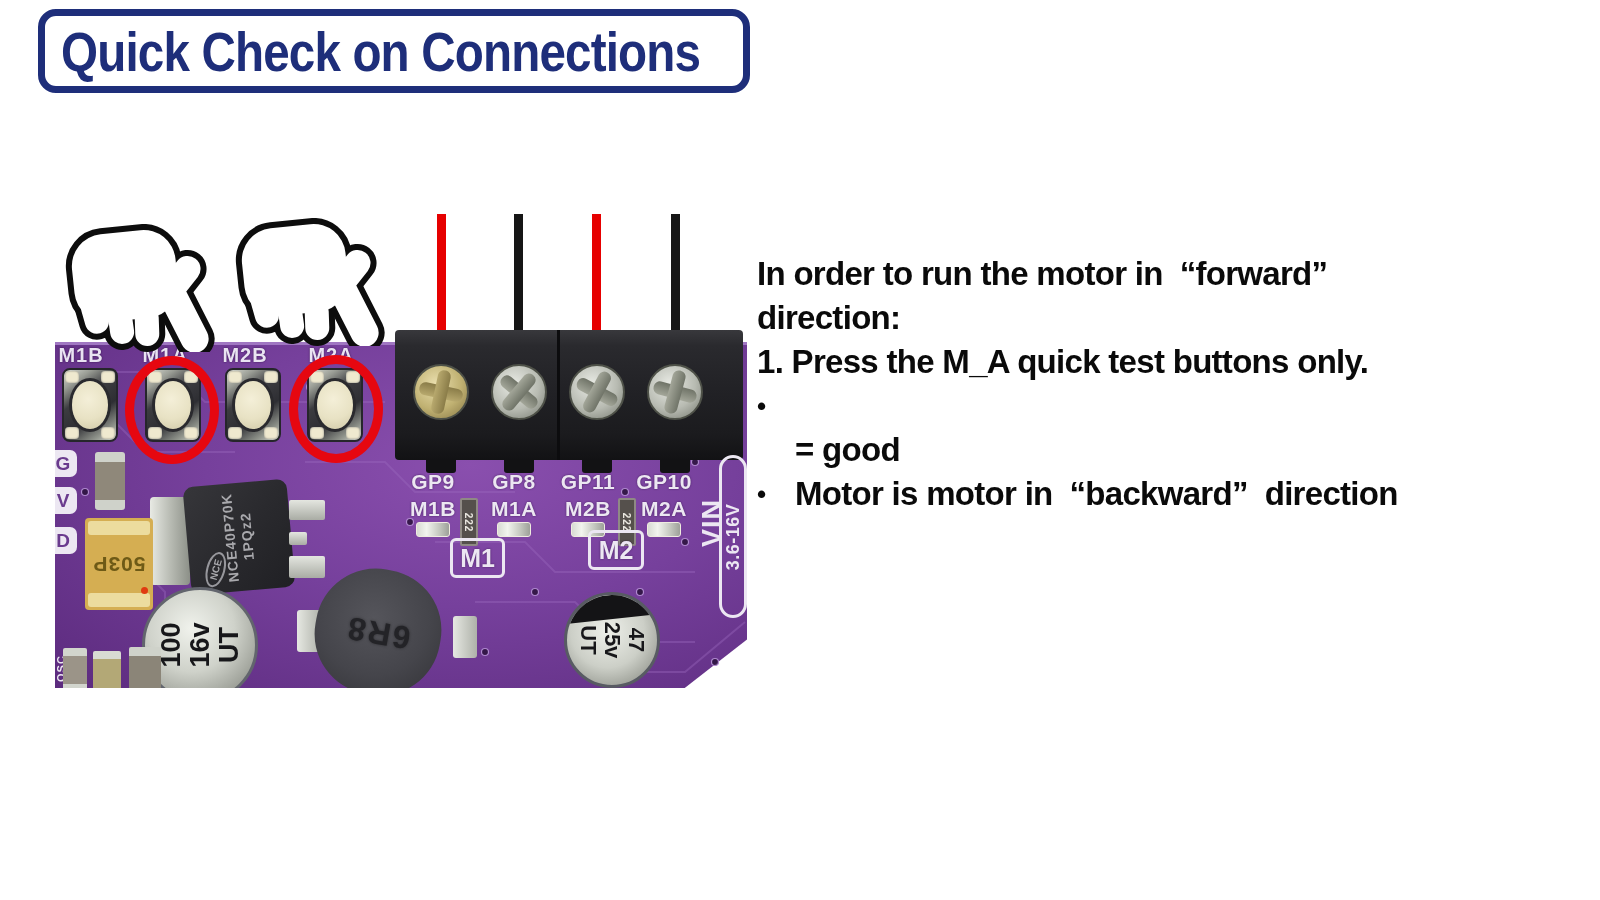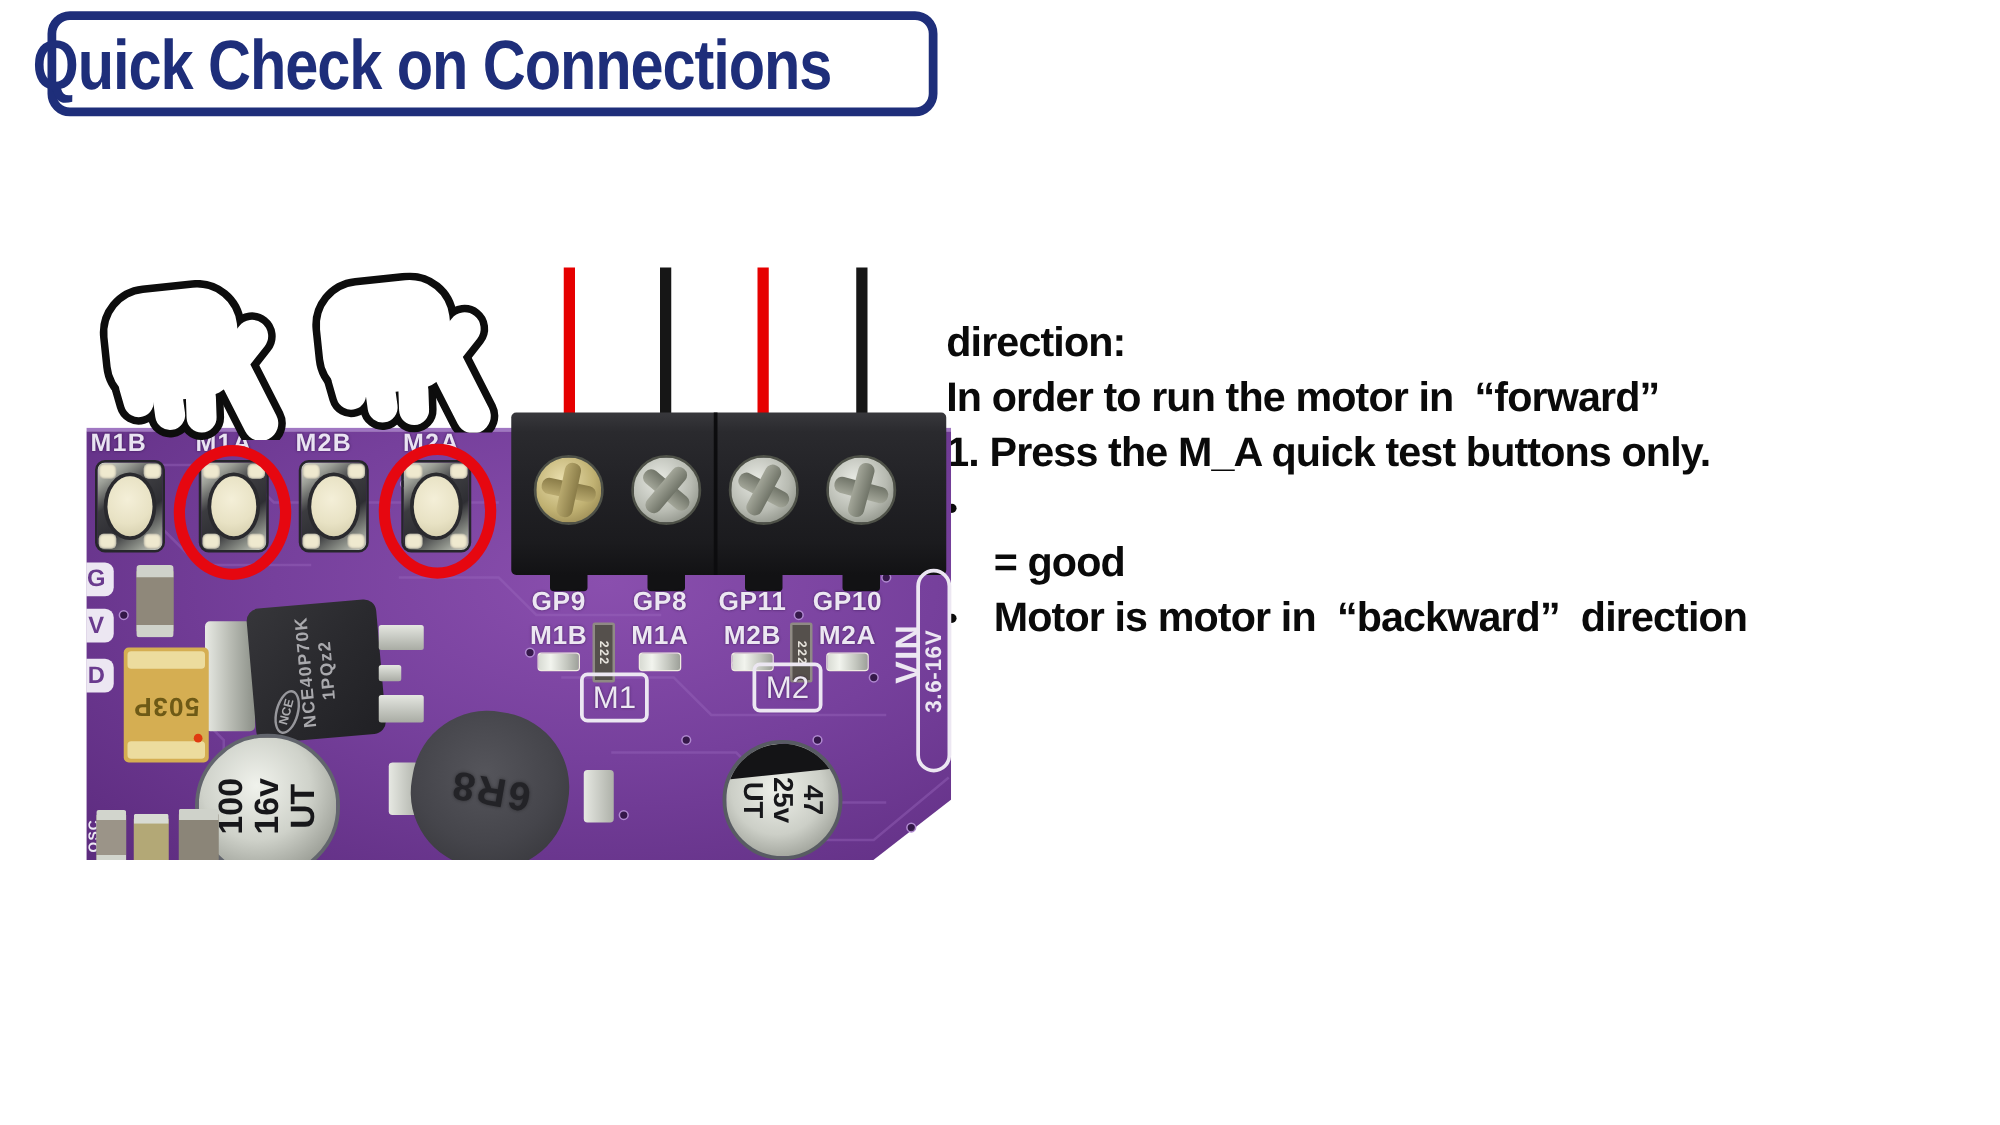--- a/index.html
+++ b/index.html
@@ -15,21 +15,21 @@
 
   
   .instructions { position:absolute; left:757px; top:252px; width:800px;
     font-weight:bold; color:#0a0a0a; font-size:33px; letter-spacing:-0.7px; }
   .ins-line { height:44px; line-height:44px; white-space:pre; }
   .ins-bullet-line { display:flex; }
   .ins-bullet { width:38px; font-size:26px; }
   .ins-cont { padding-left:38px; }
 
   
-  .photo { position:absolute; left:69px; top:210px; width:740px; height:478px; overflow:hidden; }
+  .photo { position:absolute; left:55px; top:210px; width:740px; height:478px; overflow:hidden; }
 
   .pcb { position:absolute; left:0; top:132px; width:692px; height:346px;
     background:radial-gradient(ellipse at 60% 35%, #8a4fae 0%, #76409c 45%, #5c2b7e 100%);
     clip-path:polygon(0 0, 100% 0, 100% 86%, 91% 100%, 0 100%);
     border-top:3px solid #a077c2; }
 
   .traces { position:absolute; left:0; top:132px; width:692px; height:346px; pointer-events:none; }
 
   
   .wire { position:absolute; top:4px; width:9px; height:120px; }
@@ -72,21 +72,21 @@
     color:#ece7f2; font-weight:bold; font-size:21px; line-height:27px; letter-spacing:0.5px;
     text-shadow:0 0 2px rgba(40,10,60,.7); }
   .led { position:absolute; top:312px; width:34px; height:15px; border-radius:3px;
     background:linear-gradient(90deg,#d8dbd3 0%, #f2f4ee 30%, #c4c7bf 70%, #9da099 100%);
     border:1px solid #efece0; }
   .res222 { position:absolute; top:288px; width:18px; height:48px; background:#55504c;
     border:2px solid #8f8a84; border-radius:2px; display:flex; align-items:center; justify-content:center; }
   .res222 span { transform:rotate(90deg); font-size:10px; font-weight:bold; color:#e8e5de; letter-spacing:1px; }
 
   .port-box { position:absolute; border:3px solid #ece7f2; border-radius:6px;
-    color:#ece7f2; font-weight:normal; font-size:25px; display:flex; align-items:center; justify-content:center;
+    color:#ece7f2; font-weight:bold; font-size:25px; display:flex; align-items:center; justify-content:center;
     text-shadow:0 0 2px rgba(40,10,60,.7); }
 
   .vin-label { position:absolute; left:613px; top:300px; width:84px; height:26px;
     transform:rotate(-90deg); text-align:center; color:#ece7f2; font-weight:bold;
     font-size:27px; letter-spacing:1px; }
   .vin-range-box { position:absolute; left:664px; top:245px; width:28px; height:163px;
     border:3px solid #ece7f2; border-radius:14px; }
   .vin-range-box span { position:absolute; left:50%; top:50%;
     transform:translate(-50%,-50%) rotate(-90deg); white-space:nowrap;
     color:#ece7f2; font-weight:bold; font-size:18px; letter-spacing:0.5px; }
@@ -142,27 +142,27 @@
   .cap-small .stripe { position:absolute; left:0; top:0; width:100%; height:27%; background:#141416; transform:rotate(-6deg); transform-origin:center; }
   .cap-small .txt { transform:translate(-50%,-50%) rotate(90deg); font-size:22px; line-height:24px; }
 
   .osc-label { position:absolute; left:-10px; top:448px; width:34px; height:14px;
     transform:rotate(-90deg); color:#ece7f2; font-size:11px; font-weight:bold; letter-spacing:1px; }
   .bl-smd { position:absolute; border-radius:2px; }
 </style>
 </head>
 <body>
 
-<div class="title-box" style="border-color: rgb(30, 46, 122); justify-content: center;">
+<div class="title-box" style="border-color: rgb(30, 46, 122);">
   <div class="title-text" style="color: rgb(30, 46, 122);">Quick Check on Connections</div>
 </div>
 
 <div class="instructions">
+  <div class="ins-line">In order to run the motor in  “forward”</div>
   <div class="ins-line">direction:</div>
-  <div class="ins-line">In order to run the motor in  “forward”</div>
   <div class="ins-line">1. Press the M_A quick test buttons only.</div>
   <div class="ins-line ins-bullet-line">
     <span class="ins-bullet">•</span>
   </div>
   <div class="ins-line ins-cont">= good</div>
   <div class="ins-line ins-bullet-line">
     <span class="ins-bullet">•</span>
     <span>Motor is motor in  “backward”  direction</span>
   </div>
 </div>

